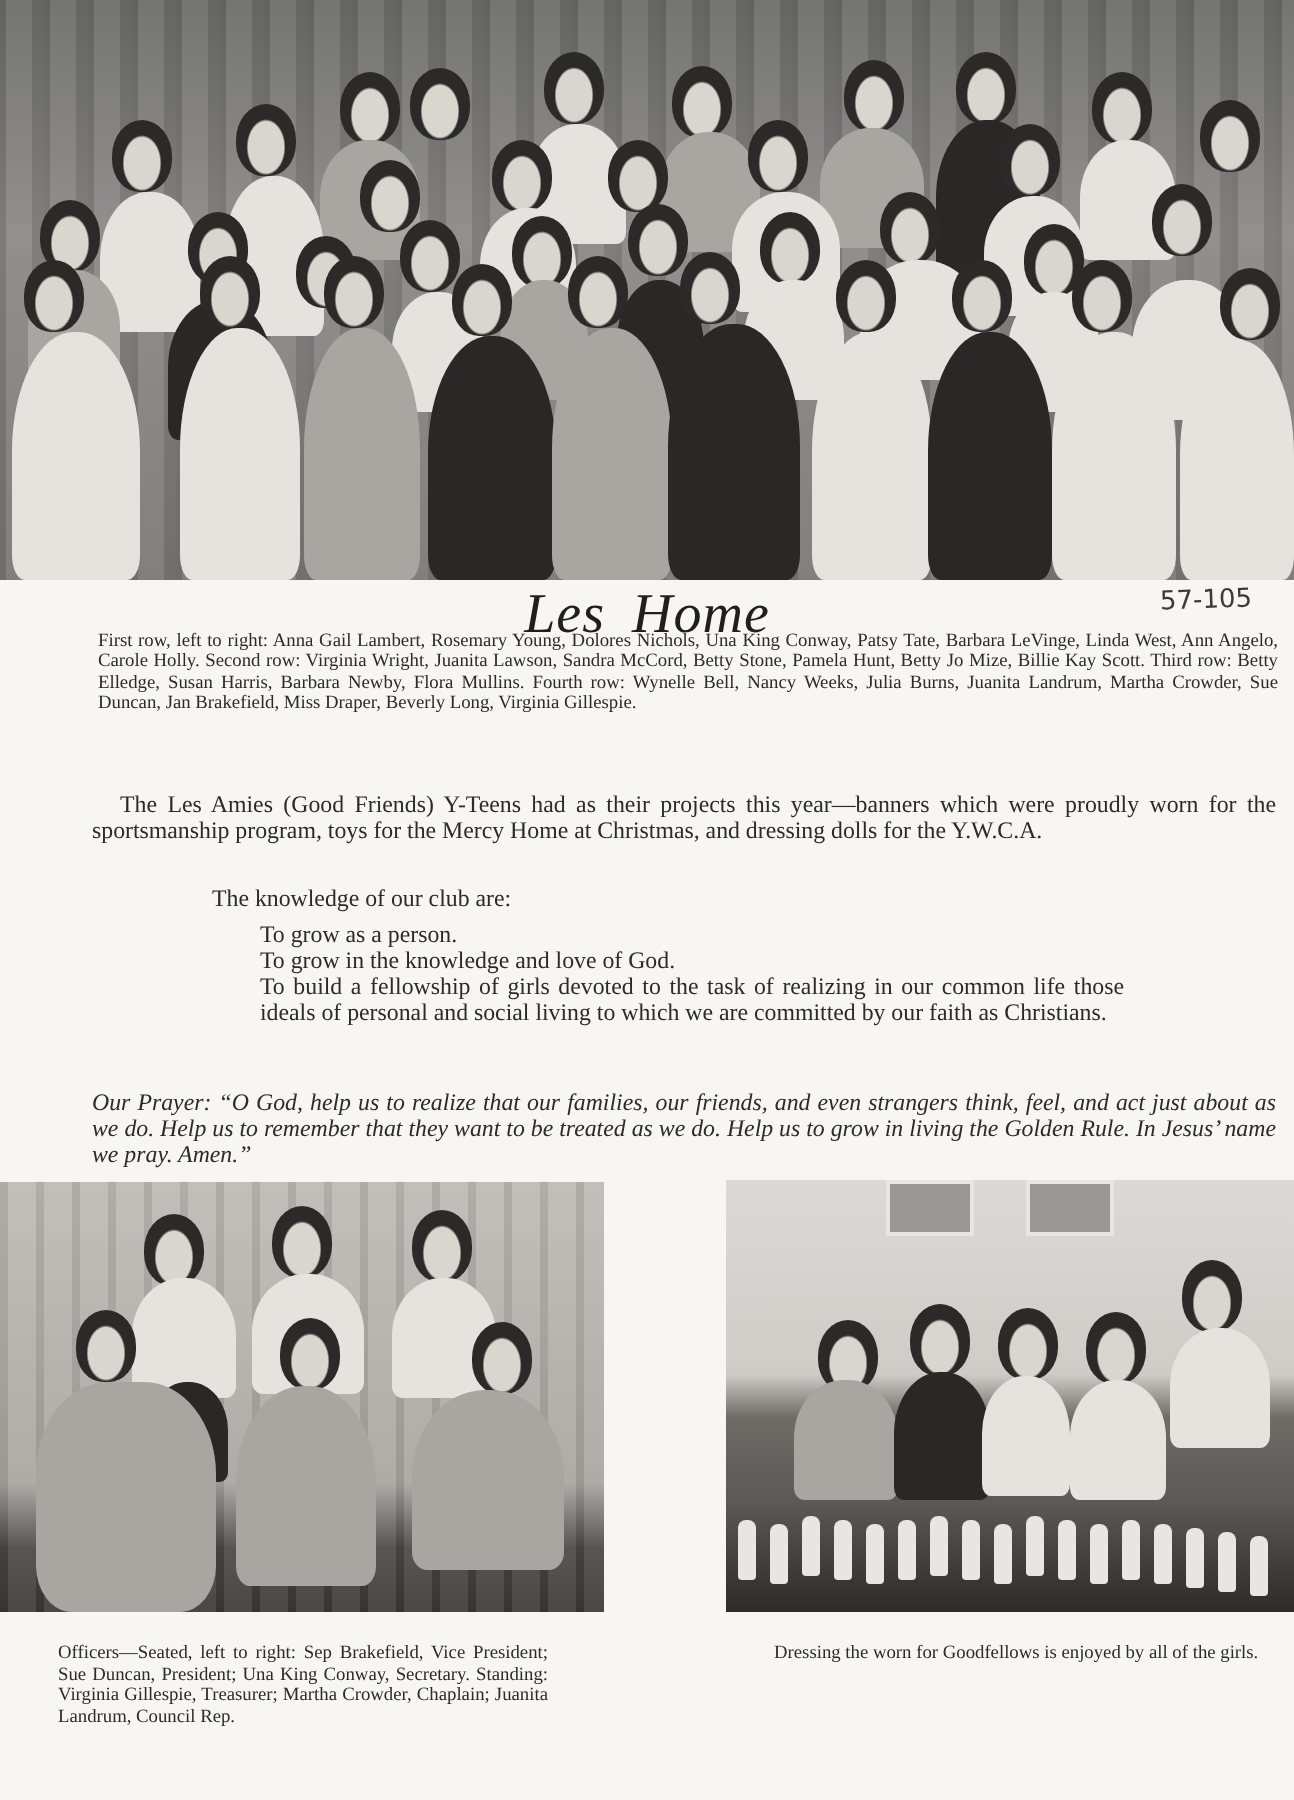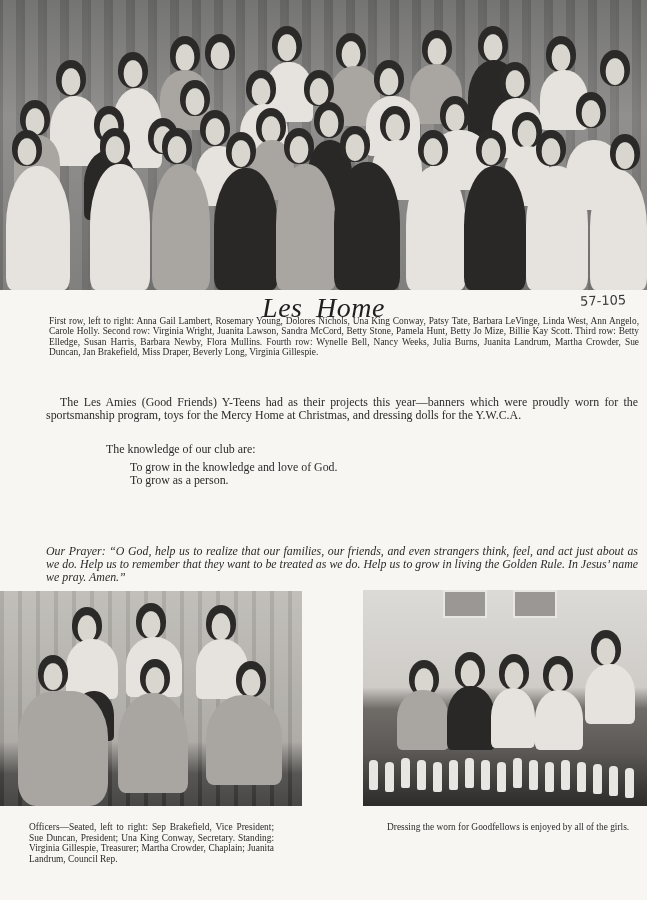--- a/index.html
+++ b/index.html
@@ -168,22 +168,23 @@
 
 <div class="title">Les Home</div>
 <div class="pagenum">57-105</div>
 
 <div class="roster">First row, left to right: Anna Gail Lambert, Rosemary Young, Dolores Nichols, Una King Conway, Patsy Tate, Barbara LeVinge, Linda West, Ann Angelo, Carole Holly. Second row: Virginia Wright, Juanita Lawson, Sandra McCord, Betty Stone, Pamela Hunt, Betty Jo Mize, Billie Kay Scott. Third row: Betty Elledge, Susan Harris, Barbara Newby, Flora Mullins. Fourth row: Wynelle Bell, Nancy Weeks, Julia Burns, Juanita Landrum, Martha Crowder, Sue Duncan, Jan Brakefield, Miss Draper, Beverly Long, Virginia Gillespie.</div>
 
 <div class="para">The Les Amies (Good Friends) Y-Teens had as their projects this year—banners which were proudly worn for the sportsmanship program, toys for the Mercy Home at Christmas, and dressing dolls for the Y.W.C.A.</div>
 
 <div class="purposes-intro">The knowledge of our club are:</div>
 <ul class="purposes">
+  <li>To grow as a person.</li>
   <li>To grow in the knowledge and love of God.</li>
-  <li>To grow as a person.</li>
+  <li>To build a fellowship of girls devoted to the task of realizing in our common life those ideals of personal and social living to which we are committed by our faith as Christians.</li>
 </ul>
 
 <div class="prayer">Our Prayer: “O God, help us to realize that our families, our friends, and even strangers think, feel, and act just about as we do. Help us to remember that they want to be treated as we do. Help us to grow in living the Golden Rule. In Jesus’ name we pray. Amen.”</div>
 
 <div id="photo-left" class="photo">
   <div class="head" style="left:72px;top:16px;"></div>
   <div class="head" style="left:136px;top:12px;"></div>
   <div class="head" style="left:206px;top:14px;"></div>
   <div class="person body-w" style="left:66px;top:48px;width:52px;height:60px;"></div>
   <div class="person body-d" style="left:74px;top:100px;width:40px;height:50px;"></div>

